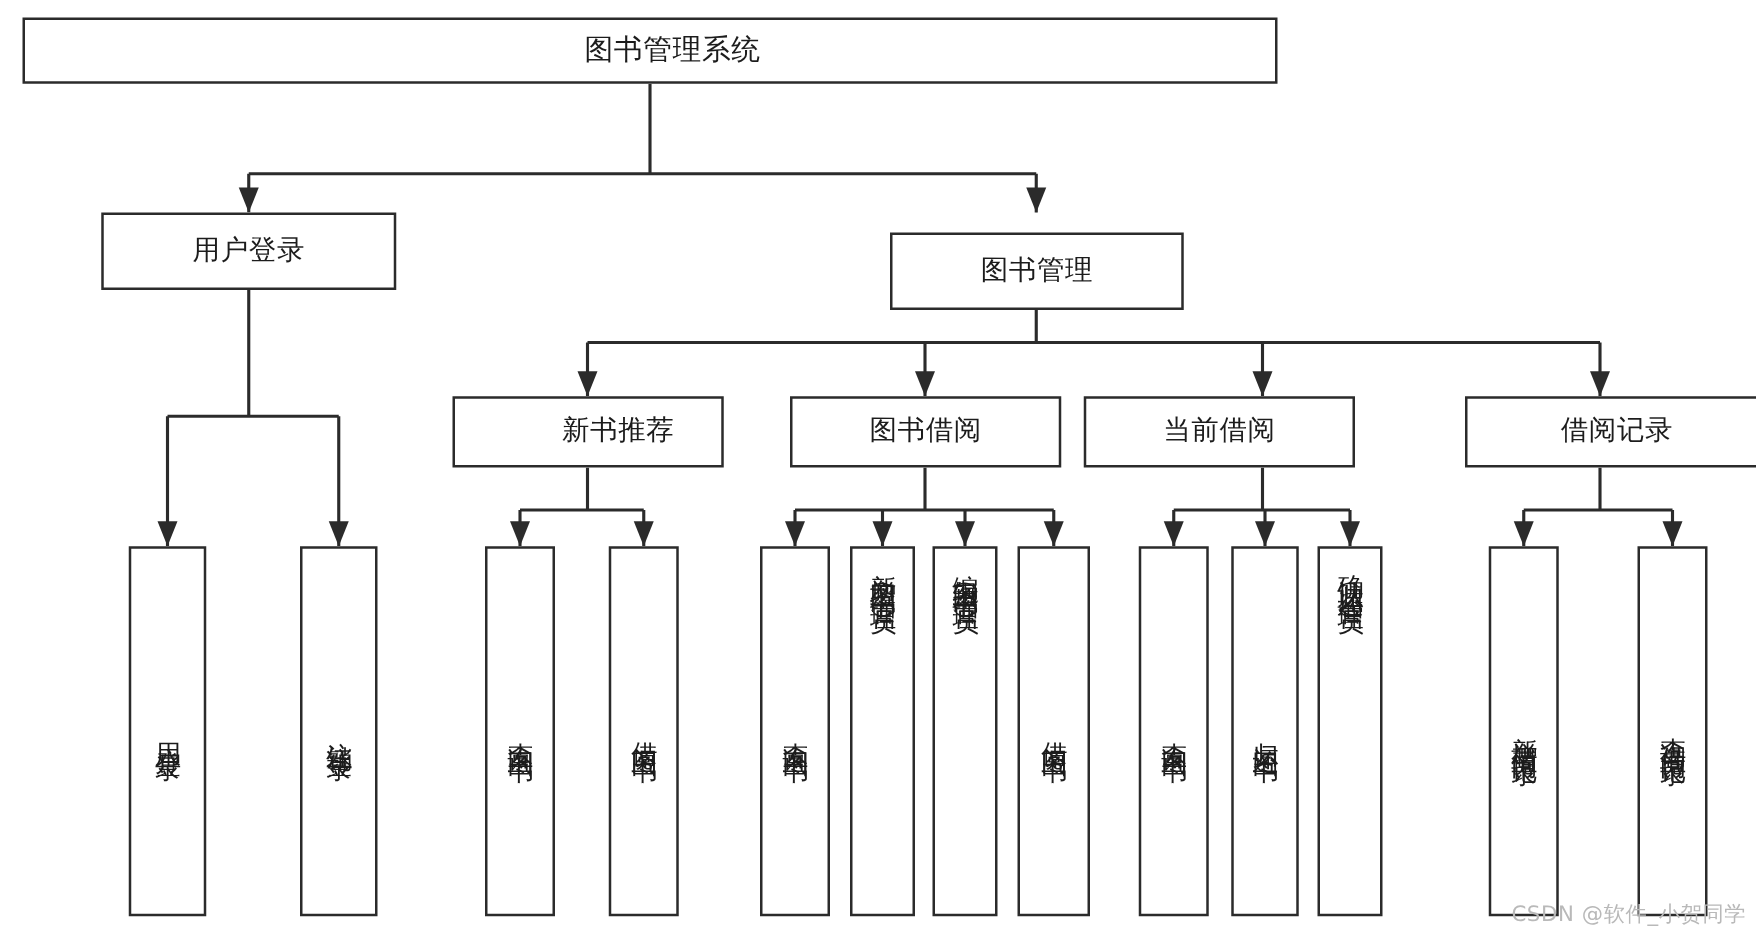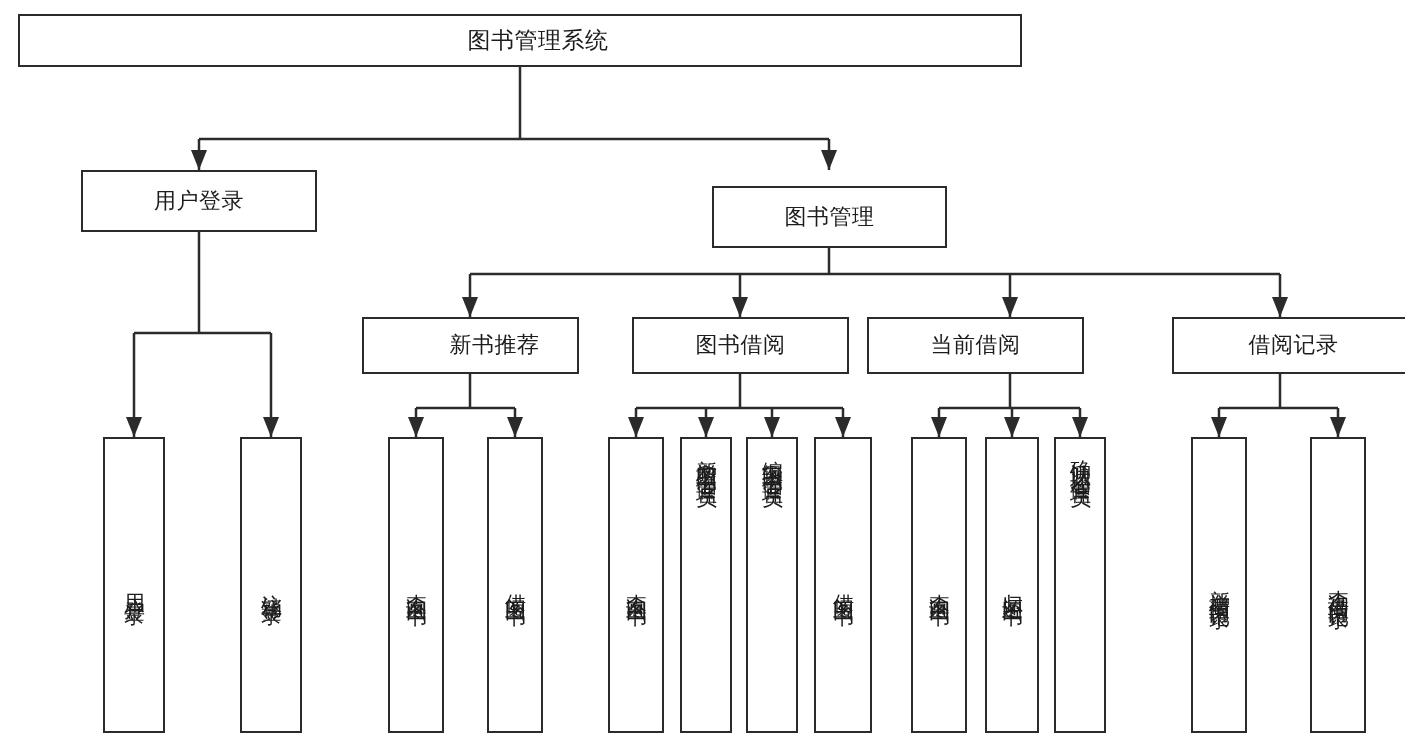--- a/index.html
+++ b/index.html
@@ -220,13 +220,14 @@
         <div class="leaf-inner centered">
           <span class="node-label-v">新增借阅记录</span>
         </div>
       </div>
       <div class="node-box leaf" style="left: 1310px; top: 437px; width: 56px; height: 296px;">
         <div class="leaf-inner centered">
           <span class="node-label-v">查询借阅记录</span>
         </div>
       </div>
     </div>
+  <div id="watermark">CSDN @软件_小贺同学</div>
 </div>
 
 </body></html>

